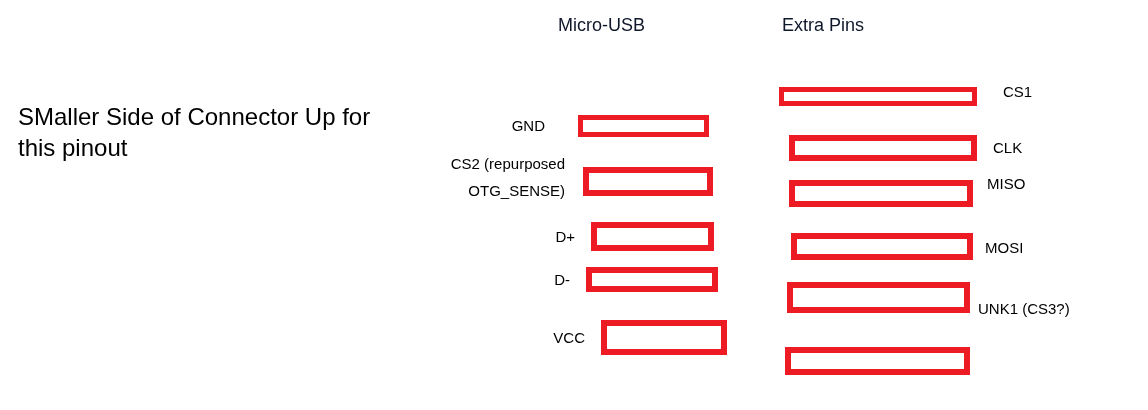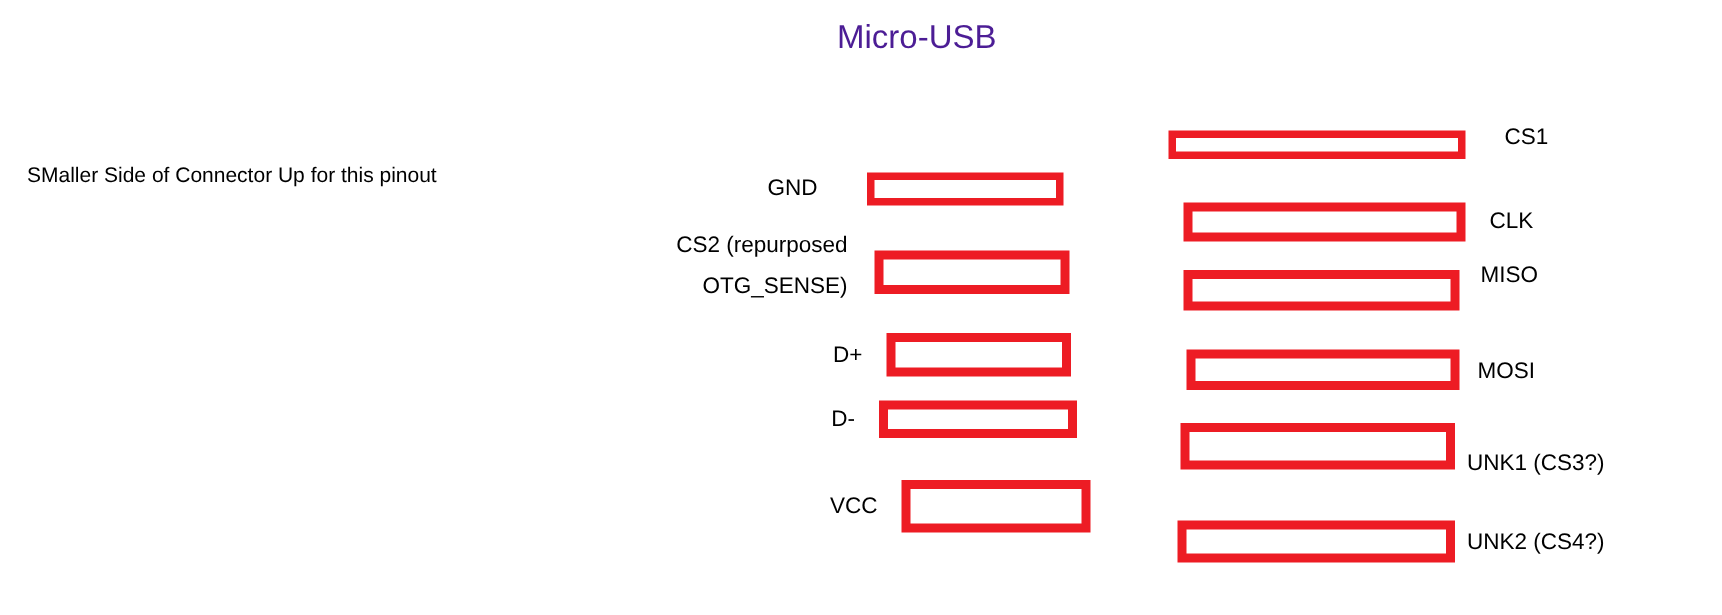--- a/index.html
+++ b/index.html
@@ -19,29 +19,29 @@
   .canvas {
     position: absolute;
     left: 0;
     top: 0;
     width: 1148px;
     height: 410px;
   }
   
   .heading {
     position: absolute;
-    font-size: 22px;
+    font-size: 18px;
     line-height: 26px;
     white-space: nowrap;
-    color: #4c1d95;
+    color: #0f172a;
   }
   
   .note {
     position: absolute;
-    font-size: 14px;
+    font-size: 24px;
     line-height: 31px;
     width: 390px;
     color: #000;
   }
   
   .pin-bar {
     position: absolute;
     background: #ffffff;
     border-style: solid;
     border-color: #ed1c24;
@@ -63,20 +63,21 @@
     width: 200px;
   }
 </style>
 </head>
 <body>
 
 <div class="canvas">
 
   <div class="heading" style="left:558px; top:12px;">Micro-USB</div>
 
+  <div class="heading" style="left:782px; top:12px;">Extra Pins</div>
 
   <div class="note" style="left:18px; top:101px;">SMaller Side of Connector Up for this pinout</div>
 
   <div class="pin-label right-align" style="left:425px; top:112px; width:120px;">GND</div>
 
   <div class="pin-label multiline" style="left:370px; top:150px; width:195px;text-align:right;">CS2 (repurposed OTG_SENSE)</div>
 
   <div class="pin-label right-align" style="left:455px; top:223px; width:120px;">D+</div>
 
   <div class="pin-label right-align" style="left:450px; top:266px; width:120px;">D-</div>
@@ -108,15 +109,14 @@
   <div class="pin-label" style="left:1003px; top:78px;">CS1</div>
 
   <div class="pin-label" style="left:993px; top:134px;">CLK</div>
 
   <div class="pin-label" style="left:987px; top:170px;text-align:right;">MISO</div>
 
   <div class="pin-label" style="left:985px; top:234px;">MOSI</div>
 
   <div class="pin-label" style="left:978px; top:283px;margin-top:12px;">UNK1 (CS3?)</div>
 
-  <div class="pin-label" style="left:978px; top:348px;">UNK2 (CS4?)</div>
 
 </div>
 
 </body></html>

